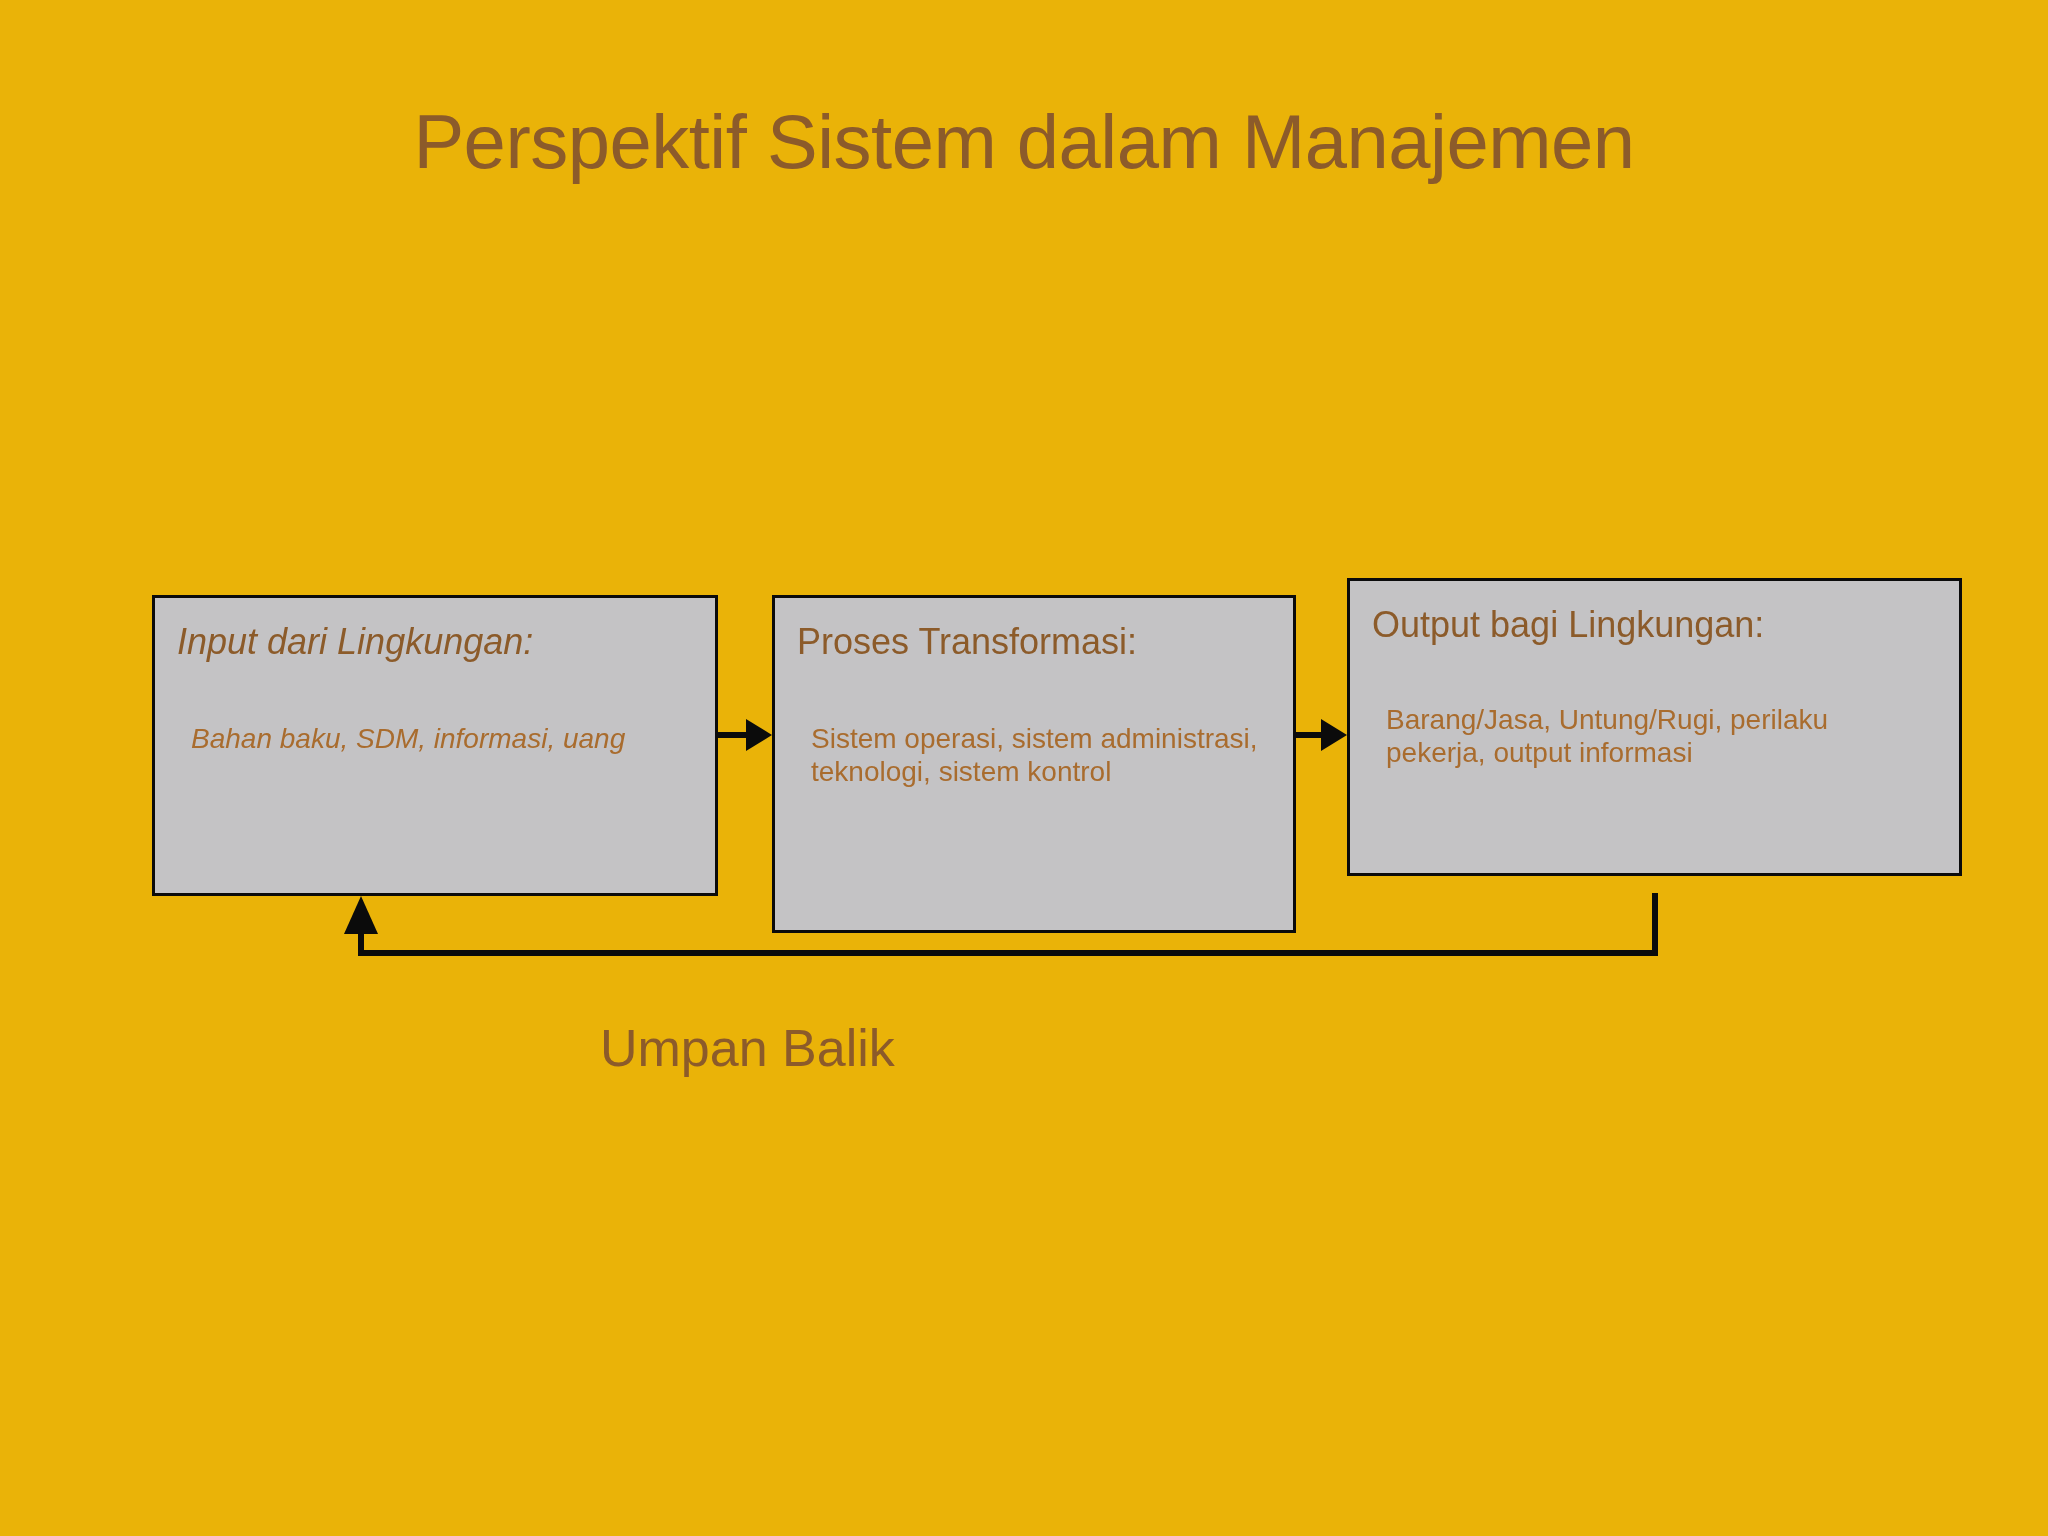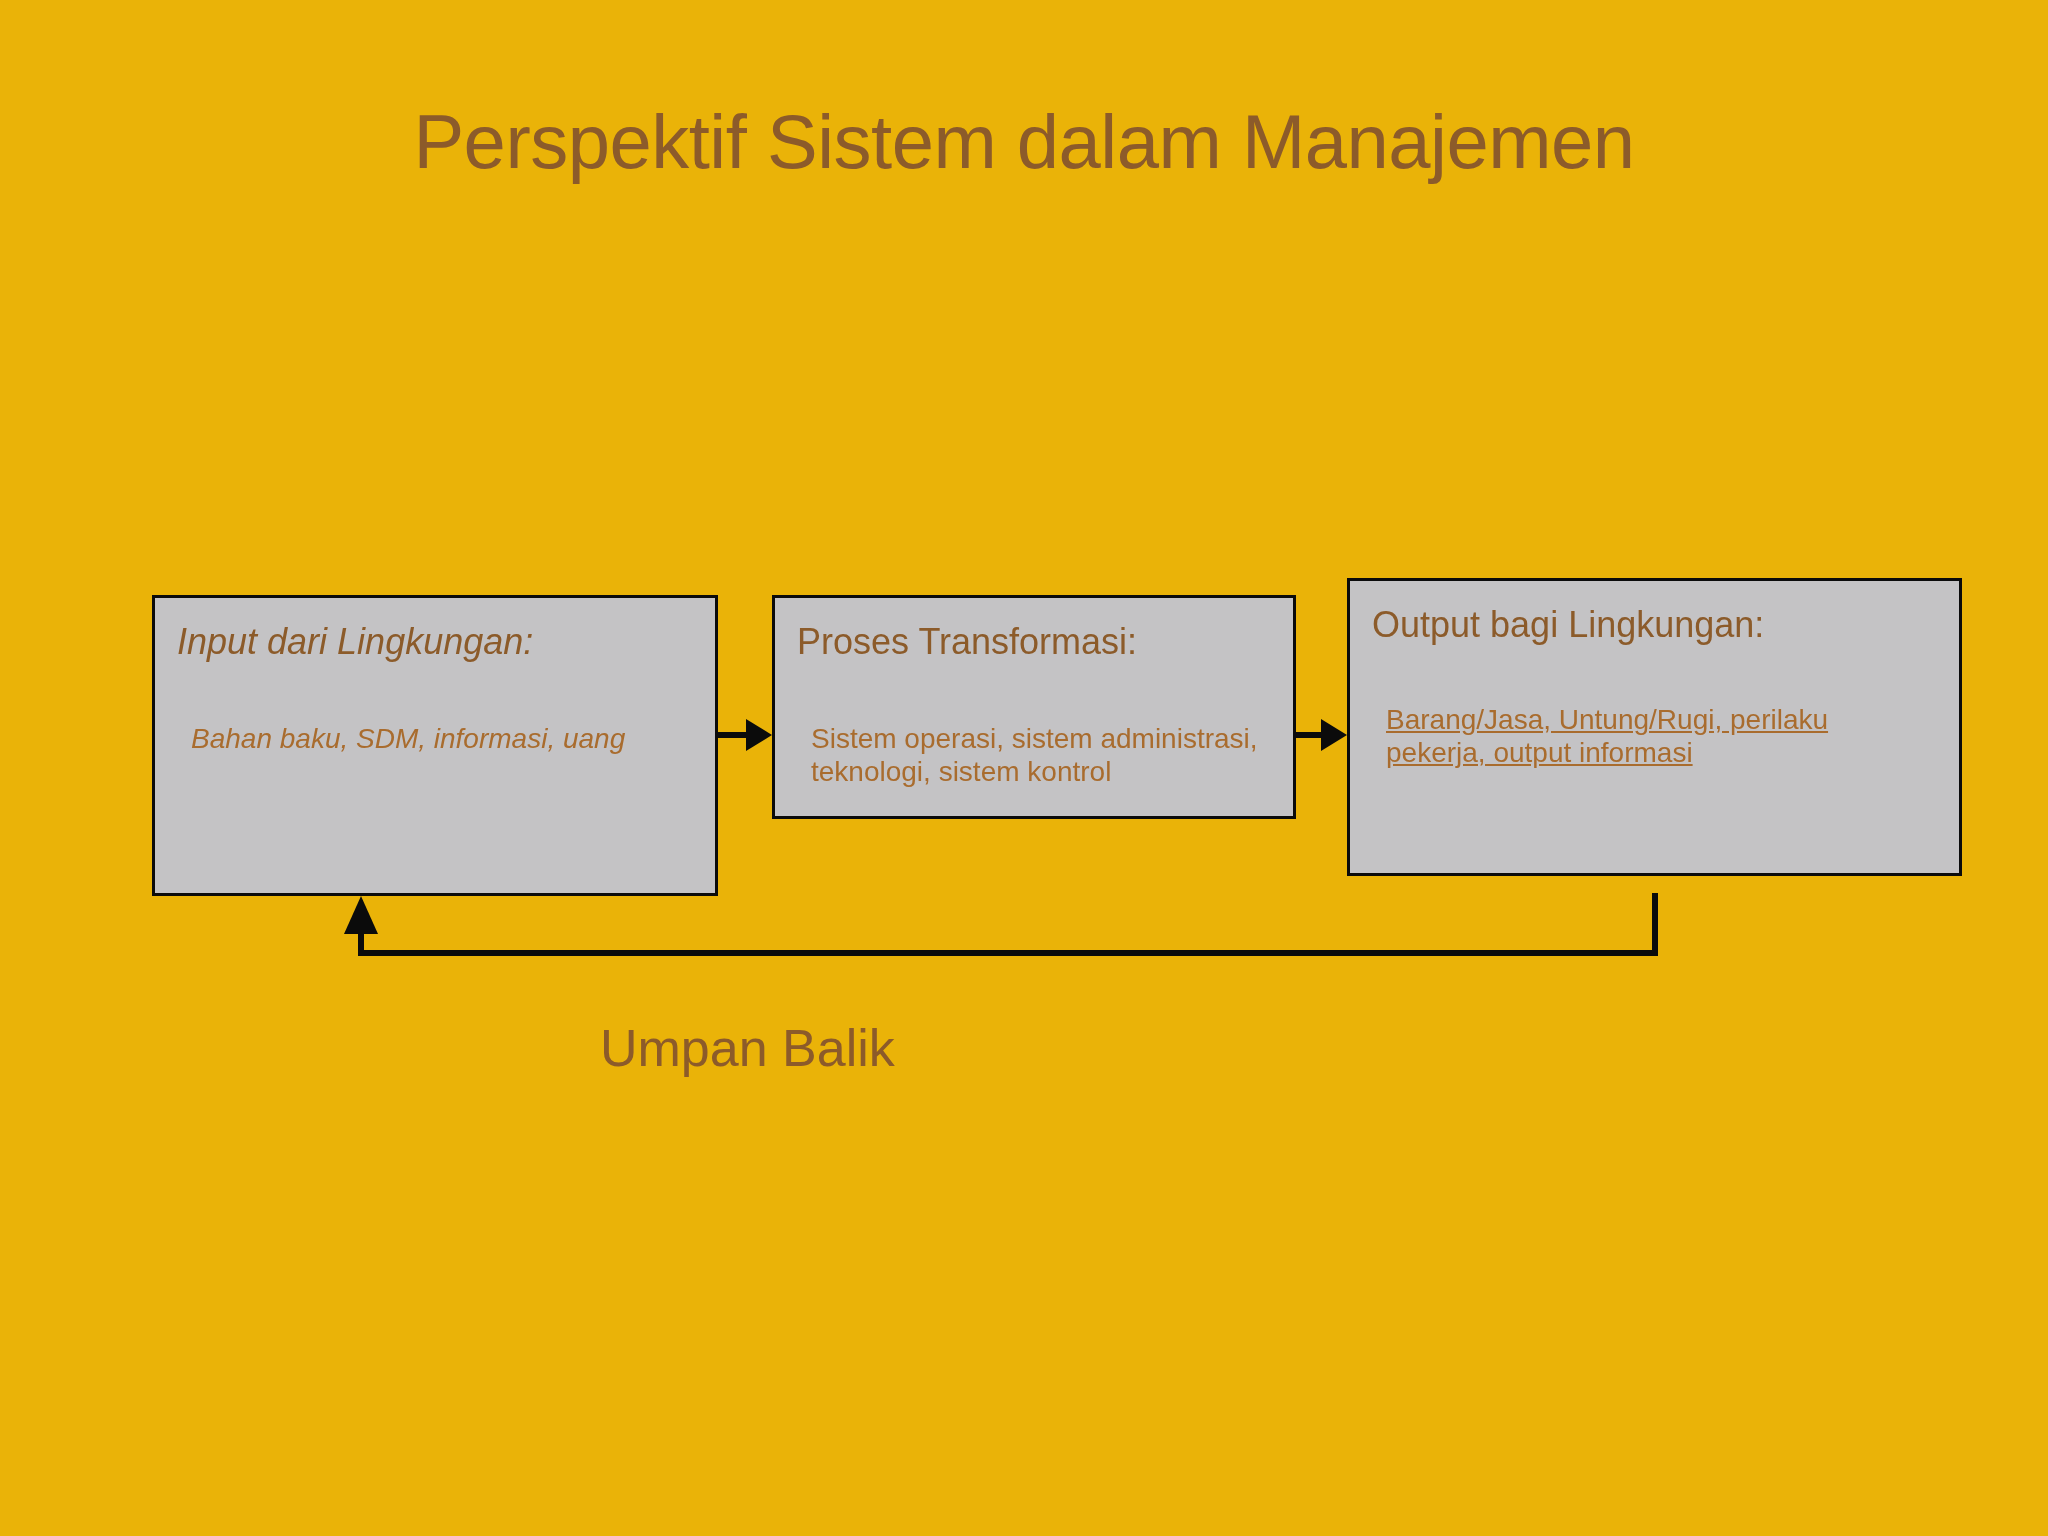--- a/index.html
+++ b/index.html
@@ -50,24 +50,24 @@
     white-space: nowrap;
   }
   .box-body {
     font-size: 28px;
     color: #A96C2E;
     line-height: 1.18;
     margin: 14px;
     padding-top: 46px;
   }
   #box-input  { left: 152px;  top: 595px; width: 566px; height: 301px; font-style: italic; }
-  #box-proses { left: 772px;  top: 595px; width: 524px; height: 224px; }
+  #box-proses { left: 772px;  top: 595px; width: 524px; height: 338px; }
   #box-output { left: 1347px; top: 578px; width: 615px; height: 298px; }
 
-  #box-output .box-body { padding-top: 44px; text-decoration: underline; }
+  #box-output .box-body { padding-top: 44px; }
 
   
   .arrow-right {
     position: absolute;
     height: 0;
   }
   .arrow-right .shaft {
     position: absolute;
     left: 0;
     top: -3px;

